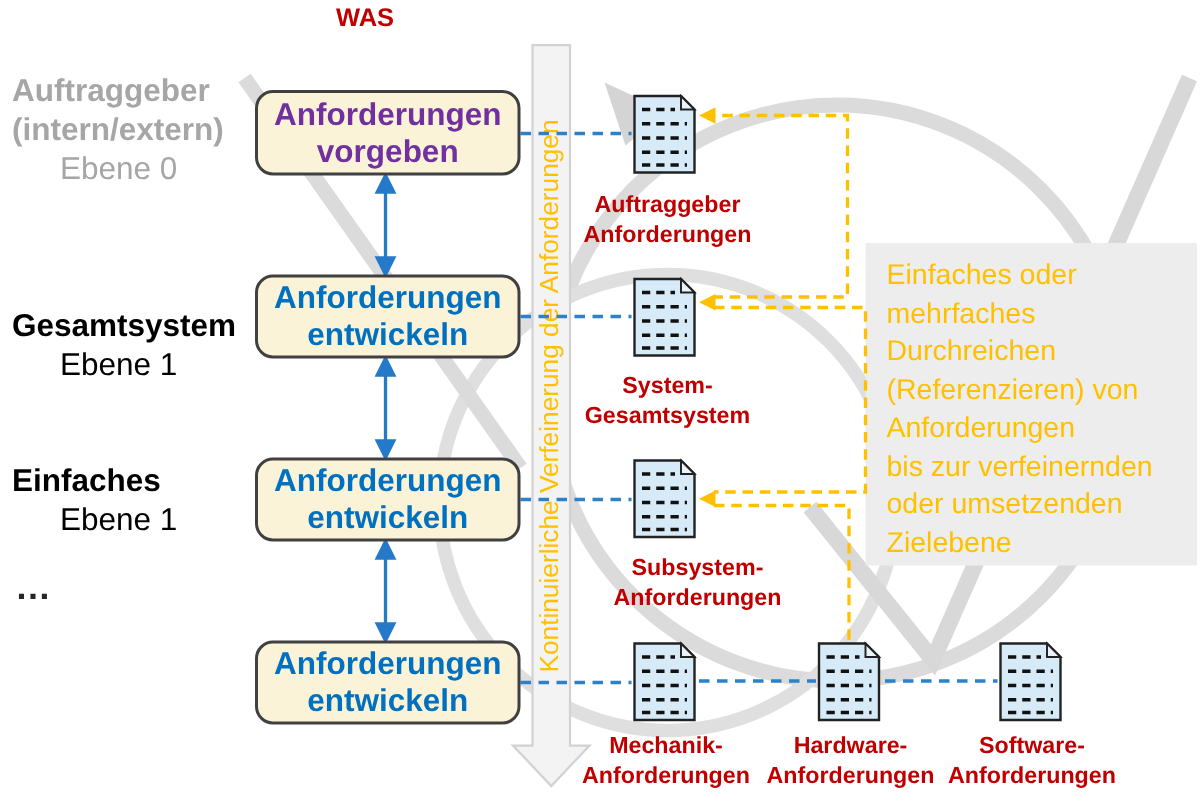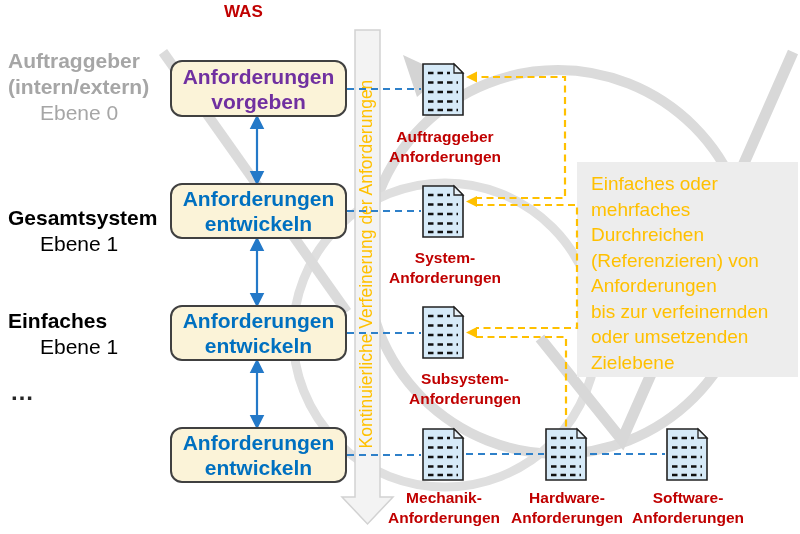--- a/index.html
+++ b/index.html
@@ -170,21 +170,21 @@
           <line x1="6" y1="38.5" x2="36" y2="38.5"></line>
           <line x1="6" y1="47" x2="36" y2="47"></line>
         </g>
       </g>
     </defs>
   </svg>
 
   <div class="abs doclabel ml" style="left:370px;top:127px">Auftraggeber
 Anforderungen</div>
   <div class="abs doclabel ml" style="left:370px;top:248px">System-
-Anforderungen</div>
+Gesamtsystem</div>
   <div class="abs doclabel ml" style="left:390px;top:369px">Subsystem-
 Anforderungen</div>
   <div class="abs doclabel ml" style="left:369px;top:488px">Mechanik-
 Anforderungen</div>
   <div class="abs doclabel ml" style="left:492px;top:488px">Hardware-
 Anforderungen</div>
   <div class="abs doclabel ml" style="left:613px;top:488px">Software-
 Anforderungen</div>
 
 </div>

